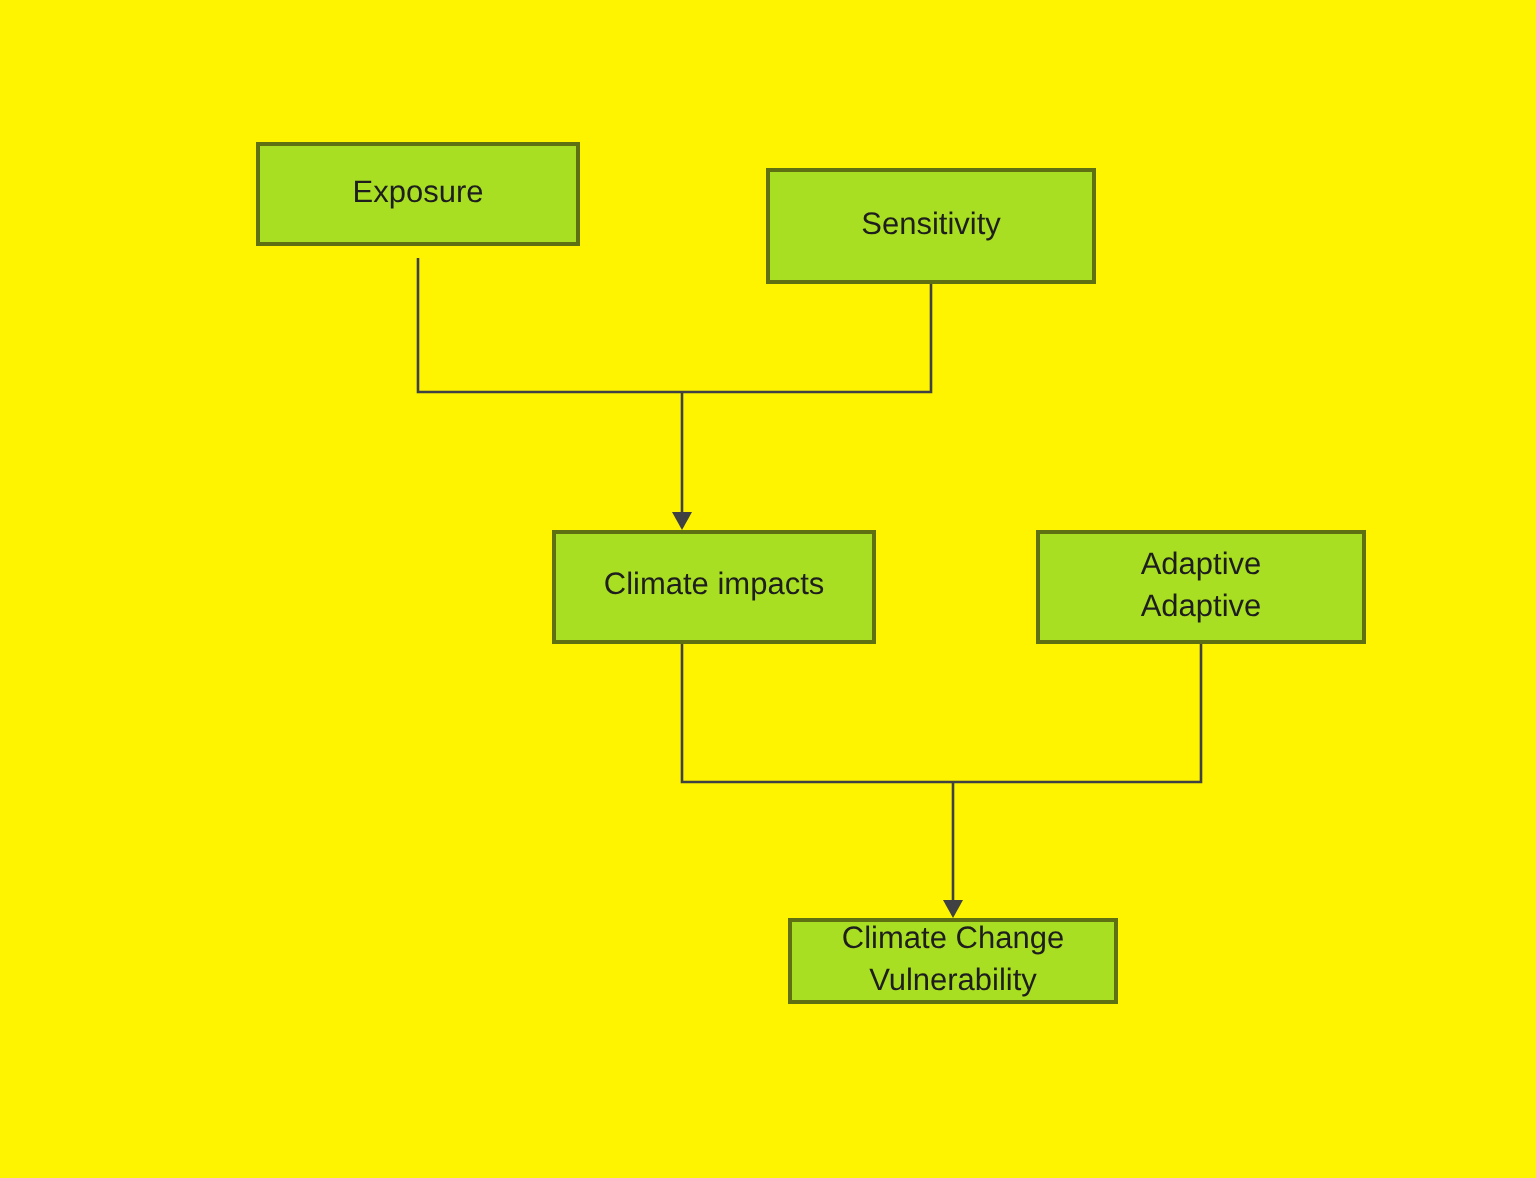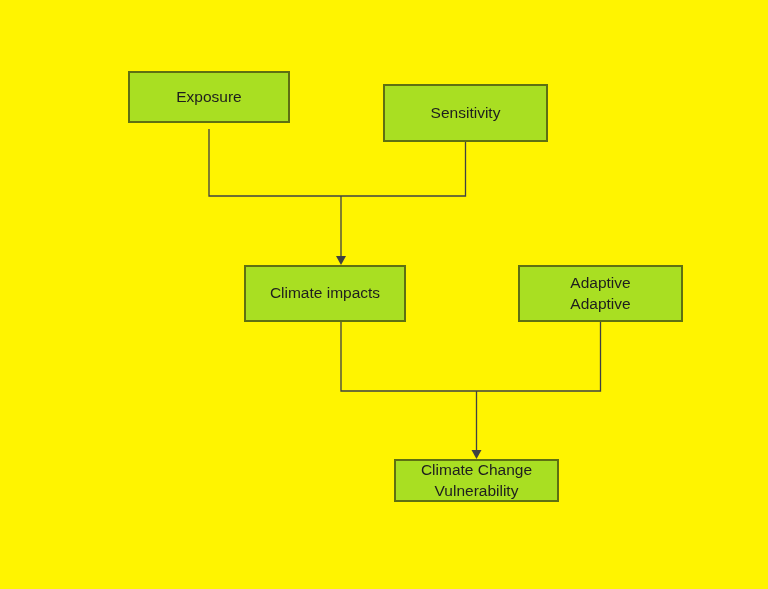--- a/index.html
+++ b/index.html
@@ -32,21 +32,21 @@
     display: flex;
     flex-direction: column;
     align-items: center;
     justify-content: center;
     text-align: center;
     font-size: 15.5px;
     line-height: 1.35;
   }
   .node-exposure                     { left: 128px; top: 71px;  width: 162px; height: 52px; }
   .node-sensitivity                  { left: 383px; top: 68px;  width: 165px; height: 58px; margin-top: 16px; }
-  .node-climate-impacts              { left: 244px; top: 265px; width: 162px; height: 57px; }
+  .node-climate-impacts              { left: 276px; top: 265px; width: 162px; height: 57px; }
   .node-adaptive-capacity            { left: 518px; top: 265px; width: 165px; height: 57px; }
   .node-climate-change-vulnerability { left: 394px; top: 459px; width: 165px; height: 43px; }
 </style>
 </head>
 <body>
 
 <div class="stage">
 
   <svg class="connector-layer" viewBox="0 0 768 589" xmlns="http://www.w3.org/2000/svg">
 

